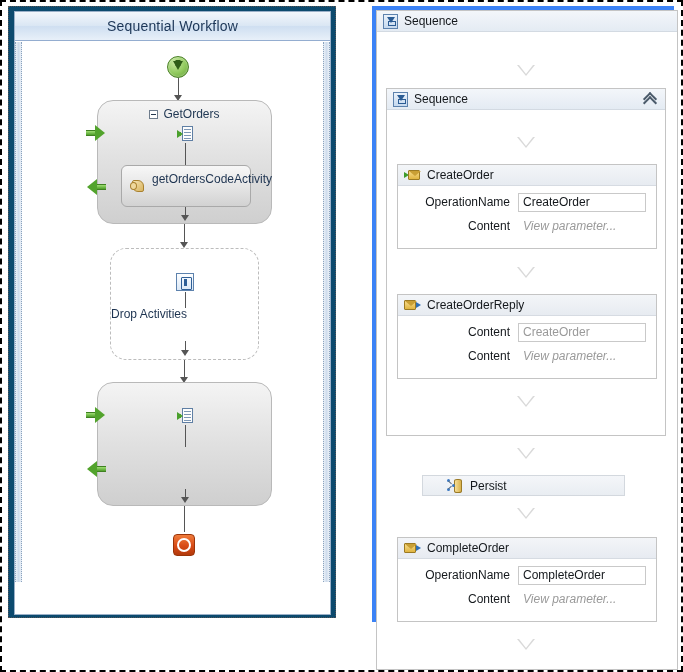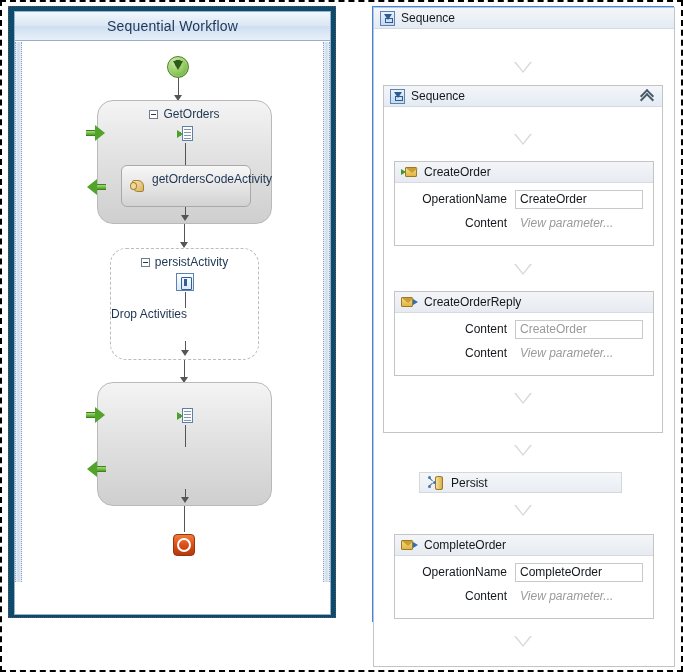--- a/index.html
+++ b/index.html
@@ -215,21 +215,21 @@
   .drop-text {
     position: absolute; width: 100%; text-align: left;
     font-size: 12px; color: #1d3350; line-height: 15px;
   }
 
   
   #right-panel {
     position: absolute;
     left: 370px; top: 4px;
     width: 302px; height: 616px;
-    border: 2px solid #3b82f6;
+    border: 5px solid #3b82f6;
     background: #4c1d95;
   }
   .seq-outer {
     position: absolute;
     background: #ffffff;
     border: 1px solid #c4c4c4;
   }
   .seq-head {
     position: relative;
     height: 21px;
@@ -357,21 +357,21 @@
     color: #9a9a9a; font-style: italic; font-size: 12px;
   }
   .card-body { padding-top: 4px; padding-bottom: 6px; }
 
   .persist-bar {
     position: absolute;
     height: 21px;
     background: linear-gradient(to bottom,#f4f6f9 0%, #e9edf2 100%);
     border: 1px solid #d3d8de;
     display: flex; align-items: center;
-    padding-left: 8px; gap: 7px;
+    padding-left: 24px; gap: 7px;
     font-size: 12px; color: #14181c;
   }
   .icon-persist2 {
     position: relative; width: 16px; height: 14px; flex: 0 0 auto;
   }
   .icon-persist2 .cyl {
     position: absolute; right: 1px; top: 0;
     width: 8px; height: 14px;
     background: linear-gradient(to right,#f6df99,#d9b24b);
     border: 1px solid #9b7a25;
@@ -438,24 +438,20 @@
         </div>
 
         <div class="vline" style="left:87px; top:106px; height:10px;"></div>
         <div class="arrowhead" style="left:83px; top:114px;"></div>
       </div>
 
       <div class="vline" style="left:169px; top:212px; height:20px;"></div>
       <div class="arrowhead" style="left:165px; top:230px;"></div>
 
       <div class="act-box dashed" style="left:95px; top:236px; width:149px; height:112px;">
-        <div class="act-head">
-          <span class="collapse-box"></span>
-          <span>persistActivity</span>
-        </div>
 
         <div class="icon-persist-sq" style="left:65px; top:24px;"></div>
         <div class="vline" style="left:74px; top:43px; height:16px;"></div>
 
         <div class="drop-text" style="top:58px;">Drop Activities</div>
 
         <div class="vline" style="left:74px; top:92px; height:11px;"></div>
         <div class="arrowhead" style="left:70px; top:101px;"></div>
       </div>
 

